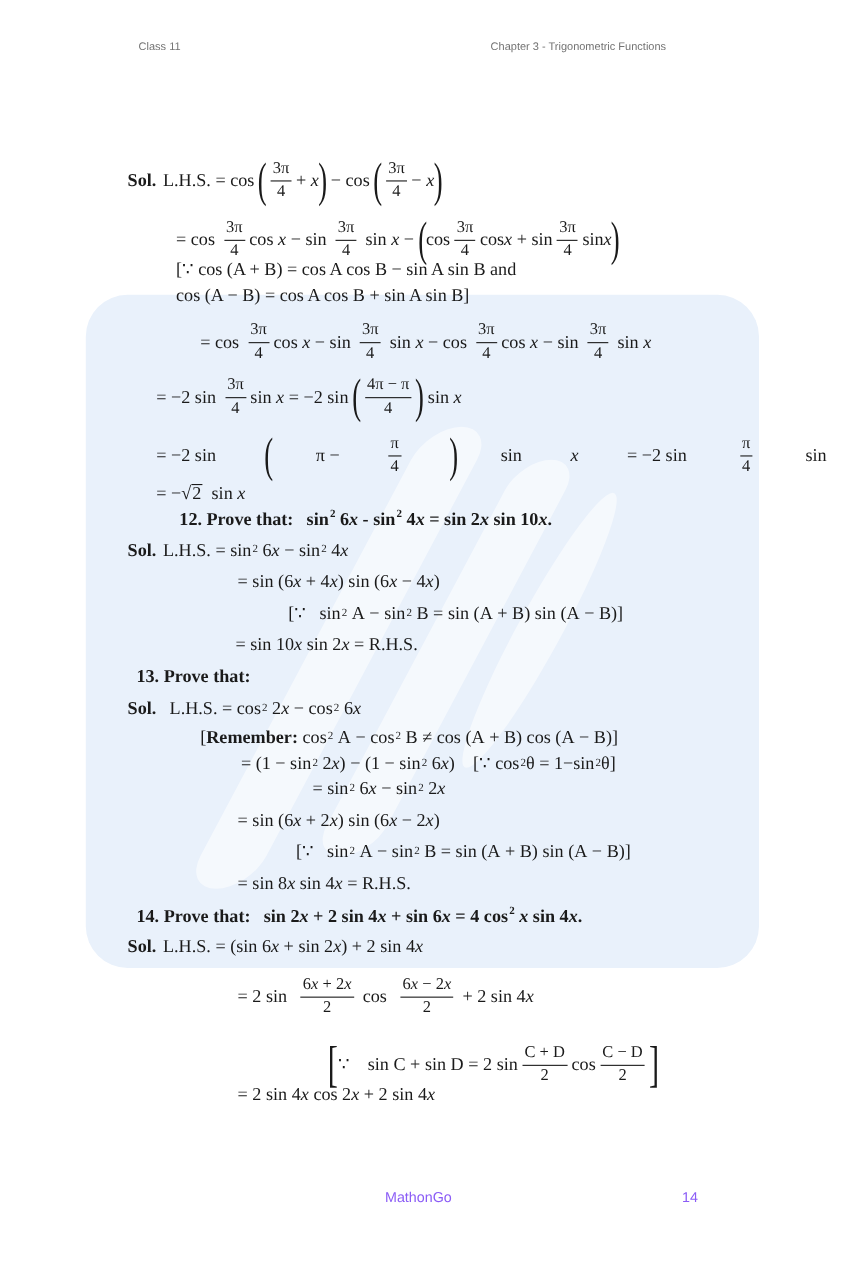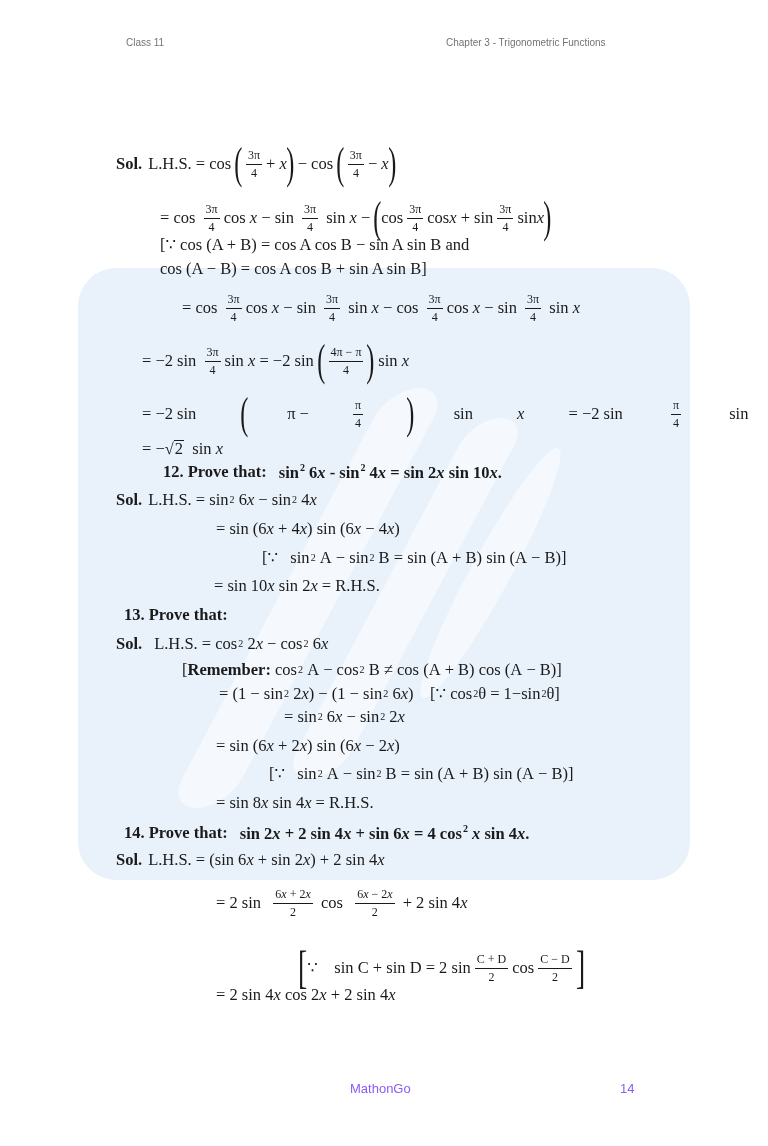--- a/index.html
+++ b/index.html
@@ -12,21 +12,21 @@
   .panel {
     position:absolute; left:78px; top:268px; width:612px; height:612px;
     background:#e9f1fb; border-radius:38px;
   }
   .wm { position:absolute; background:rgba(255,255,255,0.55); transform:skewX(-28deg); border-radius:30px; }
   .ln { position:absolute; font-size:16.5px; white-space:nowrap; display:flex; align-items:center; line-height:1; }
   .b { font-weight:bold; }
   .i { font-style:italic; }
   .sp { display:inline-block; width:6px; }
   .sp2 { display:inline-block; width:12px; }
-  .frac { display:inline-flex; flex-direction:column; align-items:center; vertical-align:middle; margin:0 4px; font-size:12px; }
+  .frac { display:inline-flex; flex-direction:column; align-items:center; vertical-align:middle; margin:0 4px; font-size:15px; }
   .frac .n { padding:0 2px 2px; border-bottom:1px solid #1a1a1a; line-height:1.05; }
   .frac .d { padding-top:2px; line-height:1.05; }
   .paren { font-size:44px; font-weight:200; line-height:1; transform:scaleX(0.55); display:inline-block; margin:0 -4px; }
   .brk { font-size:46px; font-weight:200; line-height:1; transform:scaleX(0.6); display:inline-block; margin:0 -3px; }
   sup { font-size:10px; vertical-align:7px; margin-left:1px; }
   .sqrt { display:inline-flex; align-items:flex-end; }
   .sqrt .rad { border-top:1px solid #1a1a1a; padding:0 1px; }
 </style>
 </head>
 <body>

